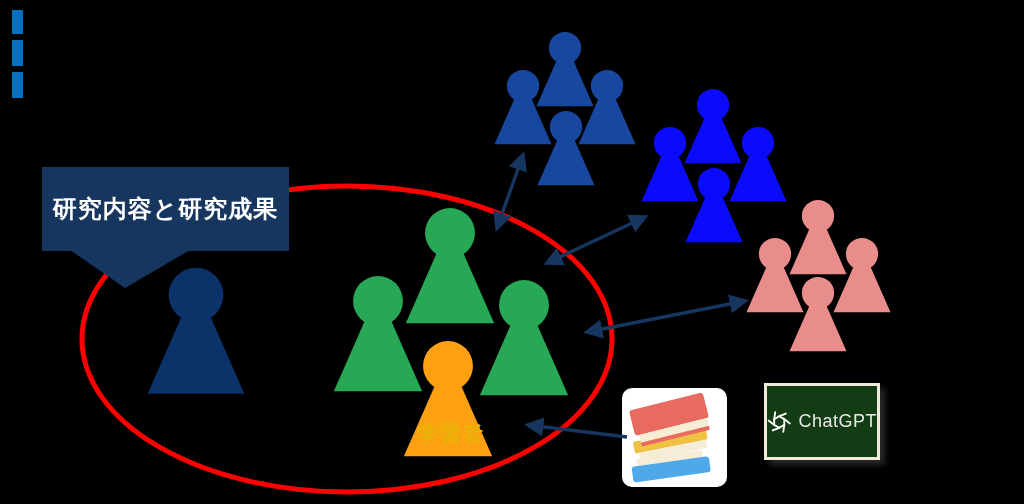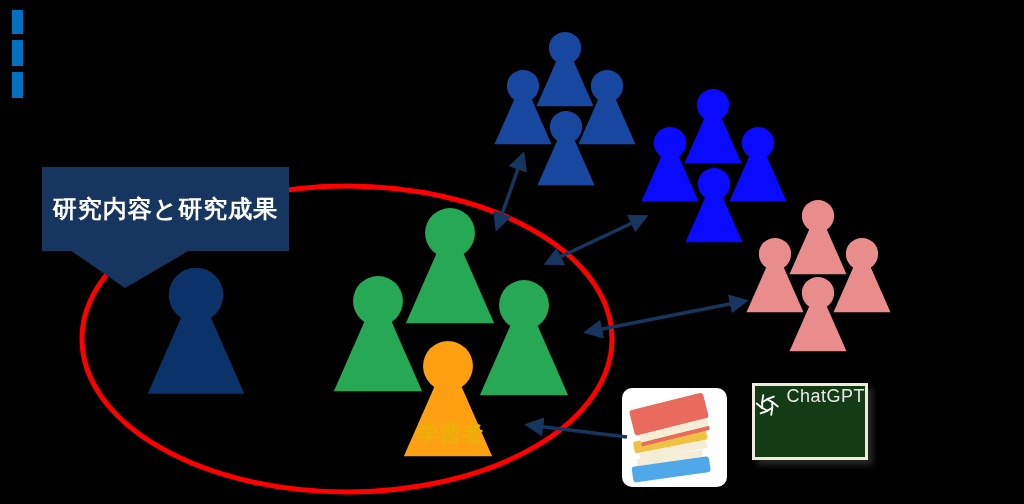--- a/index.html
+++ b/index.html
@@ -3,22 +3,22 @@
 <meta charset="utf-8">
 <style>
   html,body{margin:0;padding:0;background:#000;}
   .canvas{position:relative;width:1024px;height:504px;background:#000;overflow:hidden;
           font-family:"Liberation Sans","DejaVu Sans",sans-serif;}
   #scene{position:absolute;left:0;top:0;}
   .bar{position:absolute;}
   .callout{position:absolute;display:flex;flex-direction:column;justify-content:center;
            align-items:center;font-weight:bold;font-size:24px;line-height:1.3;letter-spacing:1px;gap:20px;}
   .learner{position:absolute;font-size:22px;font-weight:bold;white-space:nowrap;}
-  .chatgpt{position:absolute;display:flex;justify-content:center;gap:7px;
-           box-sizing:border-box;box-shadow:5px 5px 6px rgba(160,160,160,0.25);}
+  .chatgpt{position:absolute;display:flex;align-items:center;justify-content:center;gap:7px;
+           box-sizing:border-box;box-shadow:5px 5px 6px rgba(160,160,160,0.25);margin-left:12px;}
   .chatgpt .lbl{font-size:18px;letter-spacing:0.5px;}
 </style>
 </head>
 <body>
 
 <div class="canvas">
   <svg id="scene" width="1024" height="504">
       <ellipse cx="347" cy="339" rx="265" ry="153" fill="none" stroke="#FF0000" stroke-width="5"></ellipse>
       <polygon points="70,250 190,250 125,288" fill="#17365F"></polygon>
       <g>

